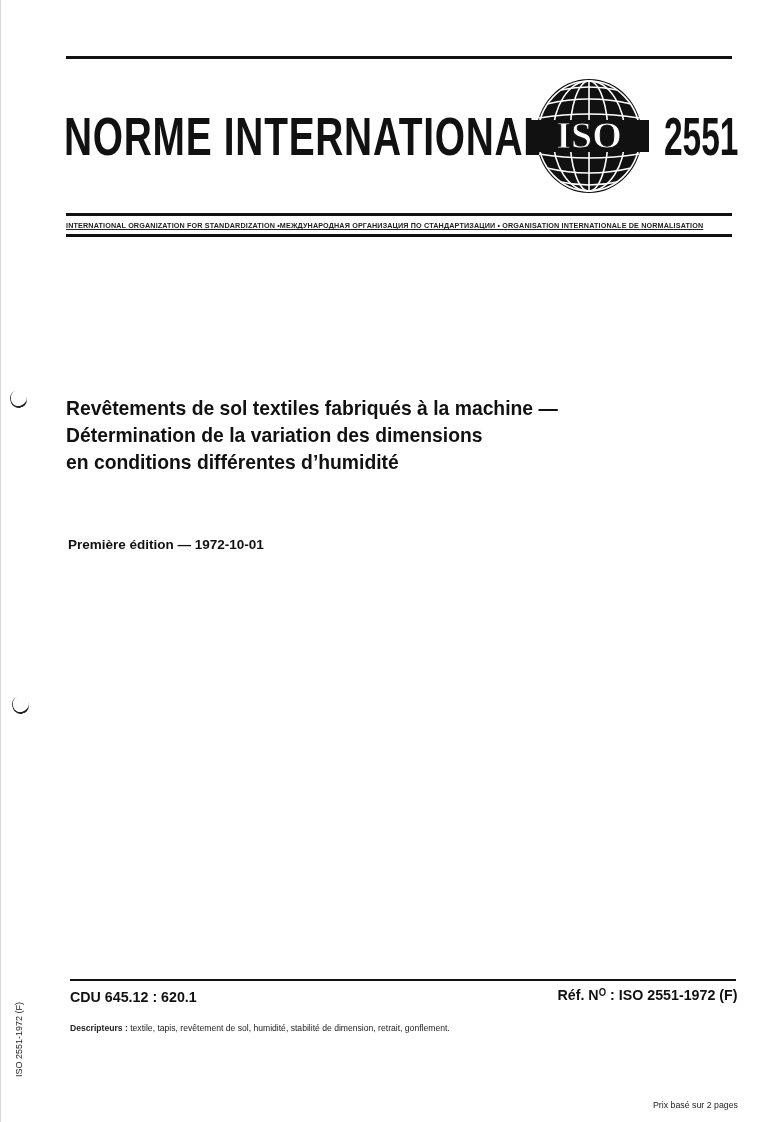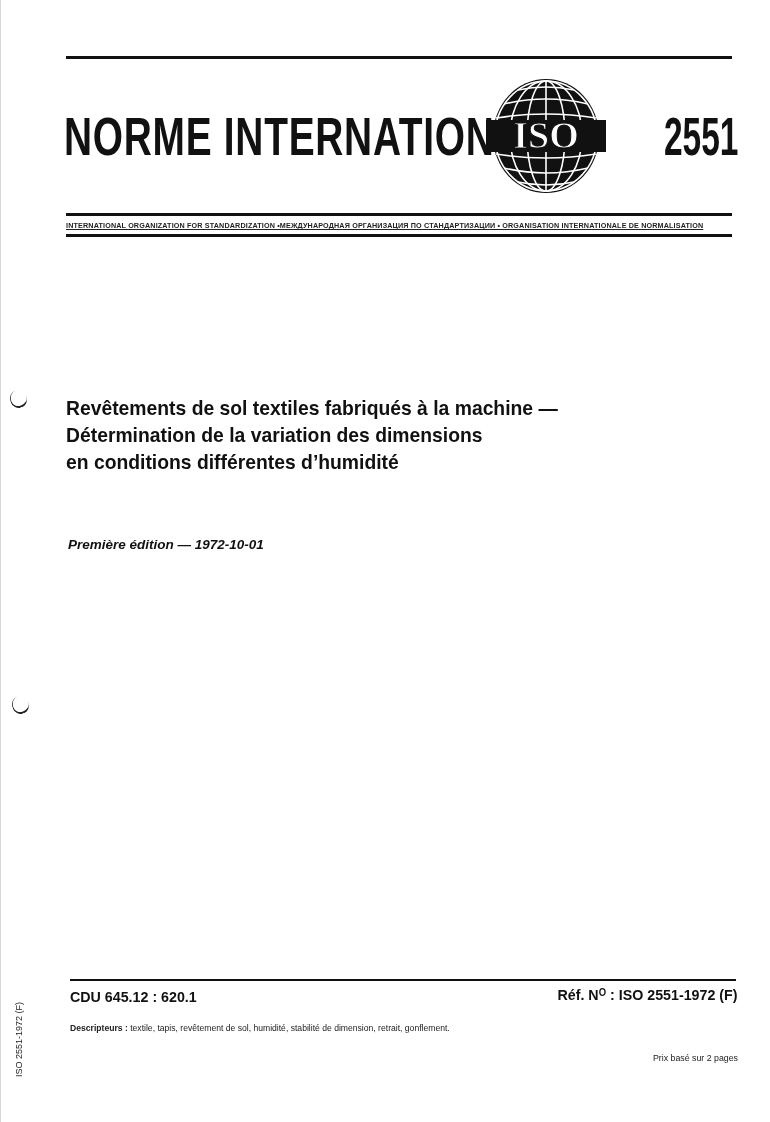--- a/index.html
+++ b/index.html
@@ -16,48 +16,47 @@
       font-weight: bold; font-size: 54px; line-height: 56px;
       transform: scaleX(0.72); transform-origin: left top;
       letter-spacing: 1px; white-space: nowrap;
     }
     .std-number {
       left: 664px; top: 108px;
       font-weight: bold; font-size: 54px; line-height: 56px;
       transform: scaleX(0.62); transform-origin: left top;
       white-space: nowrap;
     }
-    .iso-logo { left: 482px; top: 76px; width: 128px; height: 120px; }
+    .iso-logo { left: 525px; top: 76px; width: 128px; height: 120px; }
     .org-line {
       left: 66px; top: 221px; width: 668px;
       font-size: 7.2px; font-weight: bold; letter-spacing: 0.15px;
       white-space: nowrap; overflow: hidden; color: #222; text-decoration: underline;
     }
     .doc-title {
       left: 66px; top: 394px;
       font-size: 21px; line-height: 27px; font-weight: bold;
       transform: scaleX(0.92); transform-origin: left top;
       white-space: nowrap;
     }
     .doc-title div { display: block; }
     .edition {
       left: 68px; top: 537px; font-size: 13.5px; font-weight: bold;
       white-space: nowrap;
-      font-style: italic;
     }
     .cdu { left: 70px; top: 988px; font-size: 15px; font-weight: bold;
       transform: scaleX(0.95); transform-origin: left top; white-space: nowrap; }
     .ref { right: 32px; top: 986px; font-size: 15px; font-weight: bold; white-space: nowrap;
       transform: scaleX(0.95); transform-origin: right top; }
     .ref sup { font-size: 10px; vertical-align: 4px; }
     .descriptors {
       left: 70px; top: 1023px; font-size: 8.6px; white-space: nowrap; color: #222;
     }
     .descriptors b { font-weight: bold; }
-    .price { right: 32px; top: 1053px; font-size: 8.8px; white-space: nowrap; color: #222; }
+    .price { right: 32px; top: 1100px; font-size: 8.8px; white-space: nowrap; color: #222; }
     .side-ref {
       left: 14px; top: 1077px; font-size: 9px; color: #222; white-space: nowrap;
       transform: rotate(-90deg); transform-origin: left top;
     }
     .punch { position: absolute; width: 16px; height: 16px; border-bottom: 2px solid #222; border-left: 1.5px solid #222; border-radius: 50%; transform: rotate(-20deg); }
     .margin-line { position: absolute; left: 0; top: 0; width: 1px; height: 1122px; background: #d8d8d8; }
   </style>
 </head>
 <body>
 

